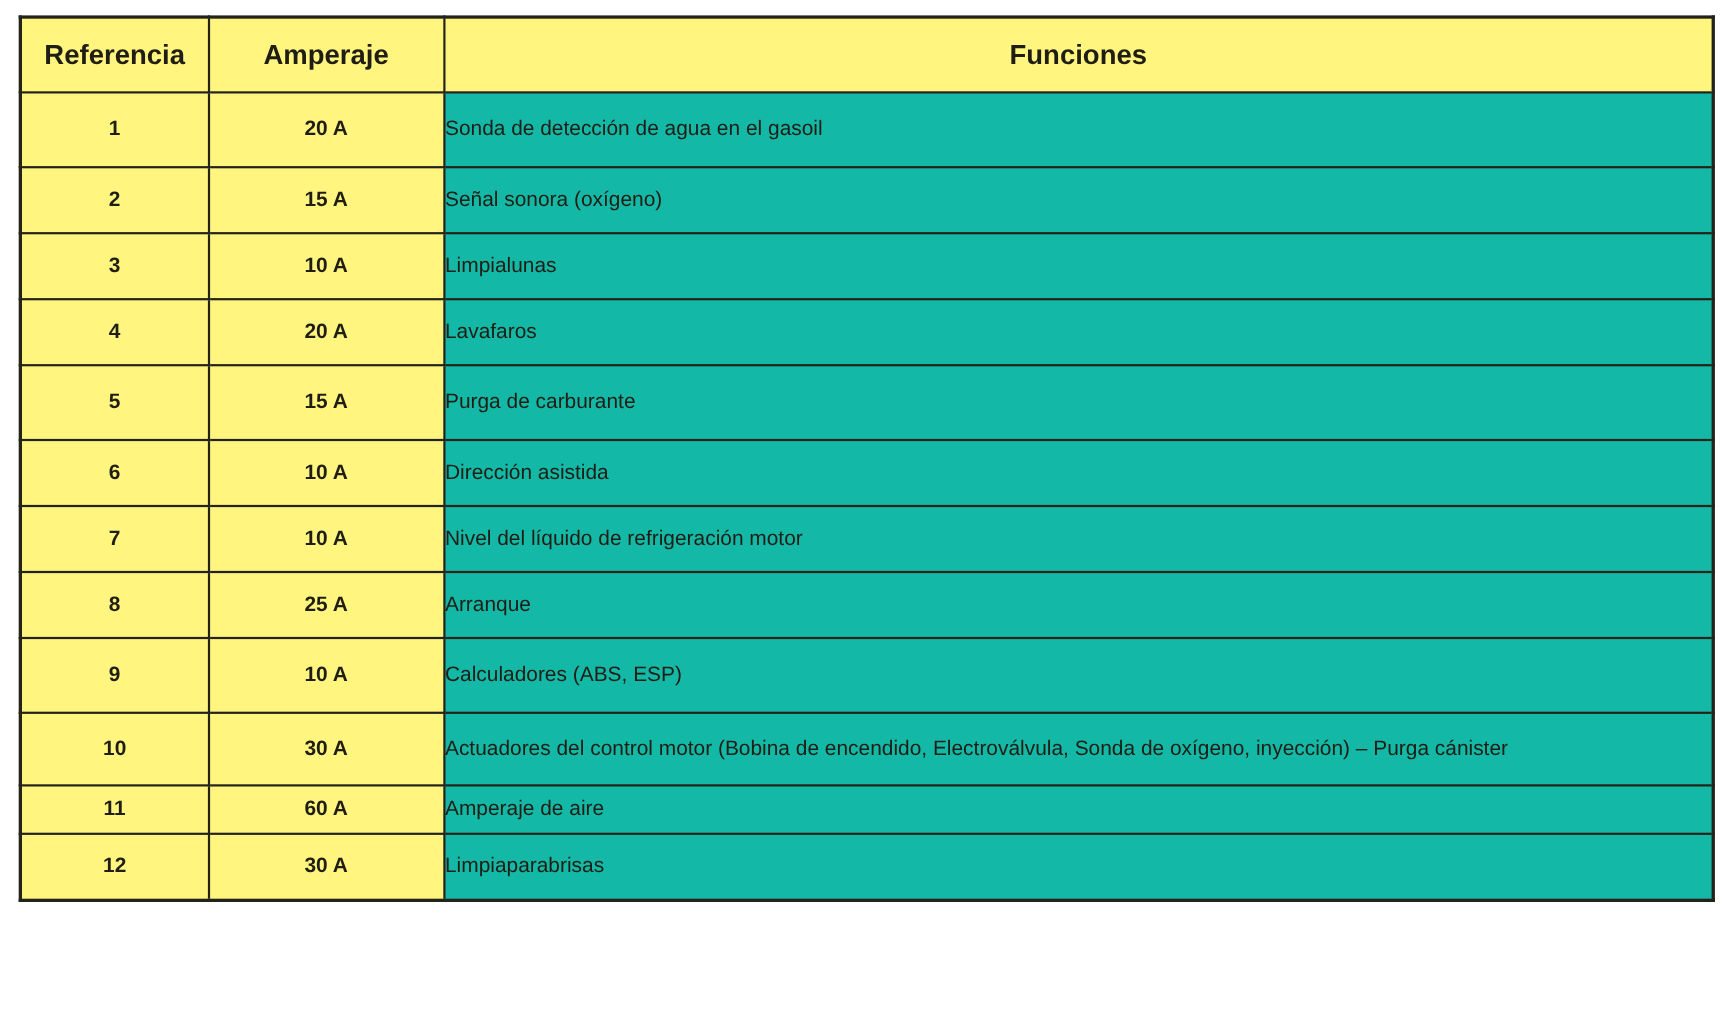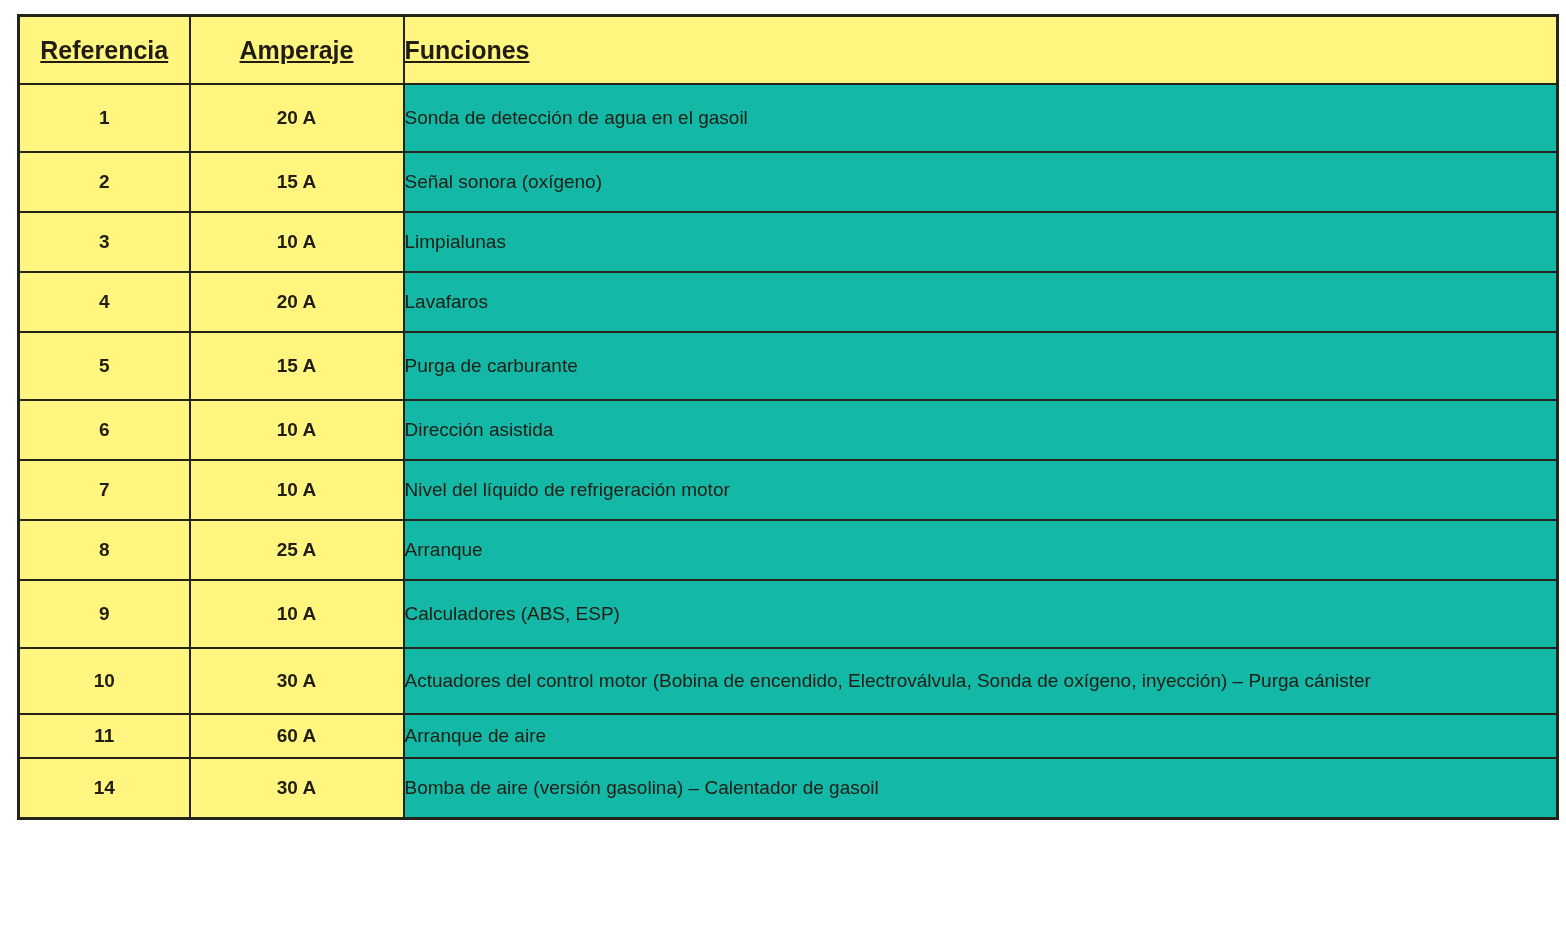--- a/index.html
+++ b/index.html
@@ -3,23 +3,23 @@
   <meta charset="utf-8">
   <style>
     html, body { margin: 0; padding: 0; background: #ffffff; }
     body { width: 1566px; height: 936px; position: relative; font-family: "Liberation Sans", sans-serif; color: #1f1d14; }
     table.fuse {
       position: absolute; left: 17px; top: 14px;
       width: 1542px; border-collapse: collapse;
       border: 3px solid #24231a;
     }
     table.fuse td, table.fuse th { border: 2px solid #24231a; padding: 0; }
-    th { background: #fff57f; font-weight: bold; font-size: 25px; height: 66px; text-decoration: underline; }
+    th { background: #fff57f; font-weight: bold; font-size: 25px; height: 66px; }
     th.h-ref, th.h-amp { text-align: center; }
-    th.h-fun { text-align: left; padding-left: 9px; }
+    th.h-fun { text-align: center; padding-left: 9px; }
     td.ref, td.amp { background: #fff57f; font-weight: bold; font-size: 19px; text-align: center; }
     td.fun { background: #14b8a6; font-size: 19px; text-align: left; padding-left: 8px; }
     col.c1 { width: 171px; }
     col.c2 { width: 214px; }
   </style>
 </head>
 <body>
 
 <table class="fuse">
   <colgroup>
@@ -81,21 +81,21 @@
         <td class="fun">Calculadores (ABS, ESP)</td>
       </tr>
       <tr style="height: 66px;">
         <td class="ref">10</td>
         <td class="amp">30 A</td>
         <td class="fun">Actuadores del control motor (Bobina de encendido, Electroválvula, Sonda de oxígeno, inyección) – Purga cánister</td>
       </tr>
       <tr style="height: 44px;">
         <td class="ref">11</td>
         <td class="amp">60 A</td>
-        <td class="fun">Arranque de aire</td>
+        <td class="fun">Amperaje de aire</td>
       </tr>
       <tr style="height: 60px;">
-        <td class="ref">14</td>
+        <td class="ref">12</td>
         <td class="amp">30 A</td>
-        <td class="fun">Bomba de aire (versión gasolina) – Calentador de gasoil</td>
+        <td class="fun">Limpiaparabrisas</td>
       </tr>
     </tbody>
 </table>
 
 </body></html>

